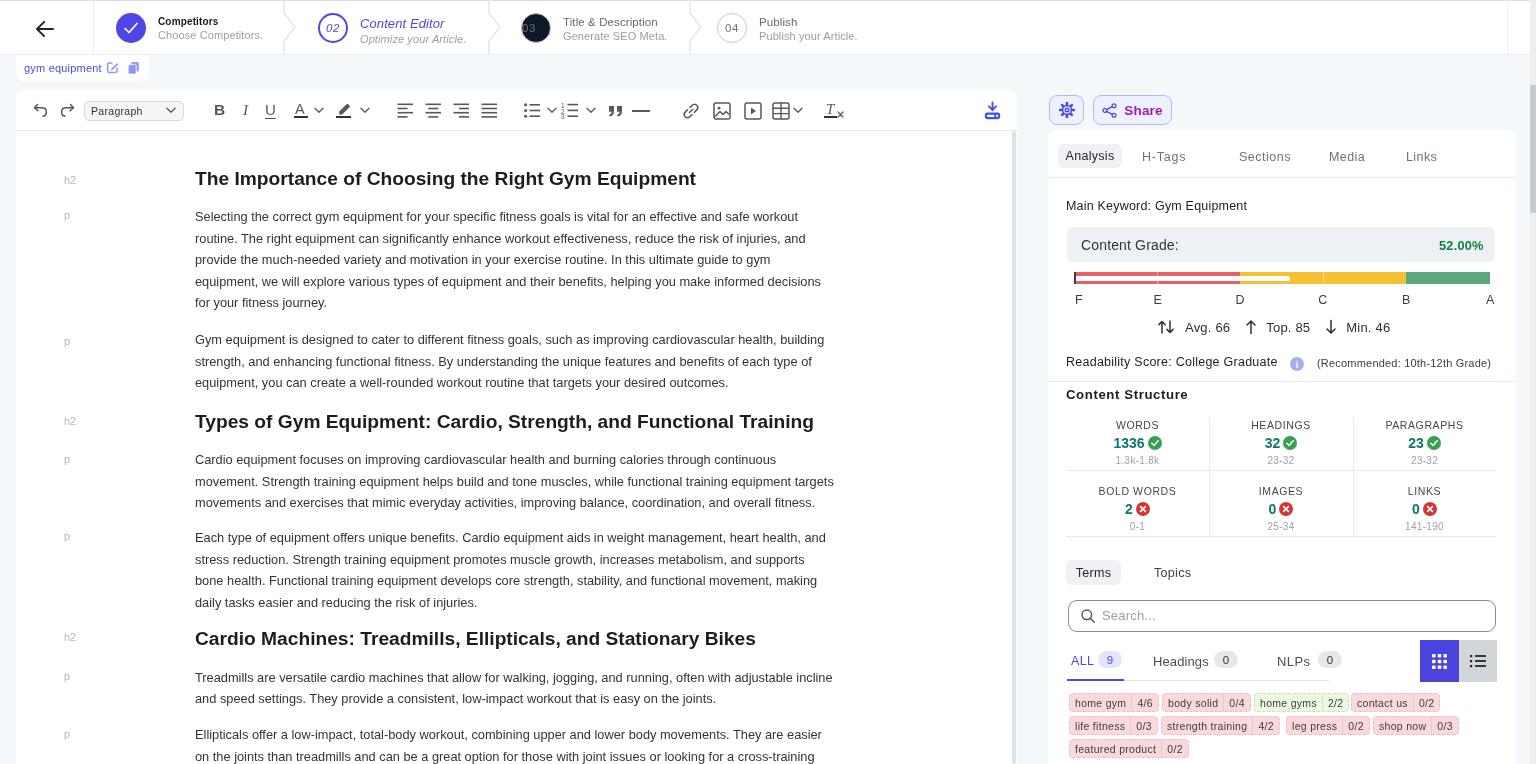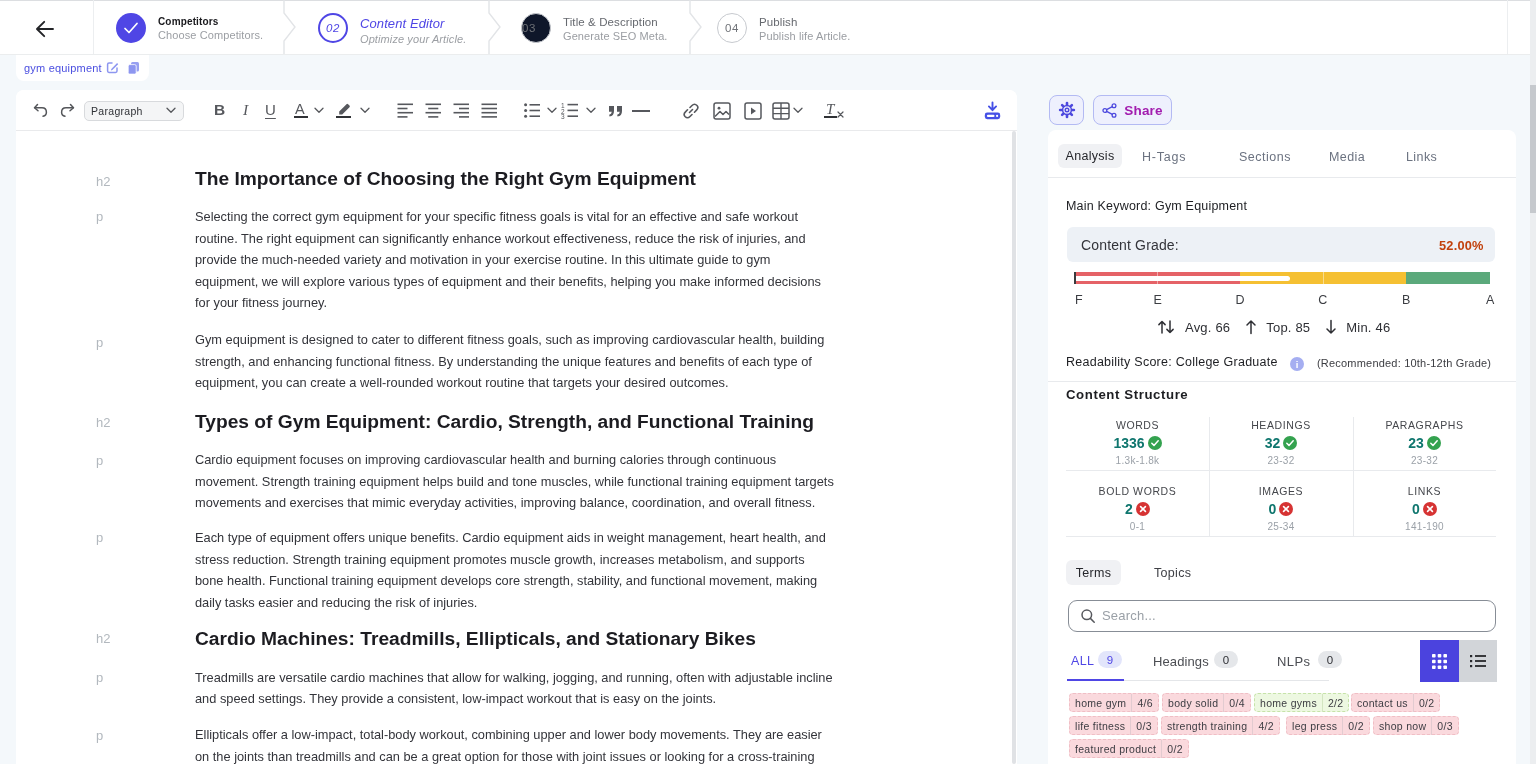--- a/index.html
+++ b/index.html
@@ -16,21 +16,21 @@
   .chev { position:absolute; top:0; height:54px; }
 
   
   #kwchip { position:absolute; left:16px; top:55px; width:133px; height:26px; background:#ffffff; border-radius:0 0 8px 8px; display:flex; align-items:center; padding-left:8px; }
   #kwchip span { color:#4a4ee0; font-size:11px; letter-spacing:.2px; }
 
   
   #editor { position:absolute; left:16px; top:90px; width:1001px; height:674px; background:#ffffff; border-radius:8px 8px 0 0; }
   #ed-scrollbar { position:absolute; left:1012px; top:131px; width:4px; height:633px; background:#e0e2e5; border-radius:2px; }
 
-  .gut { position:absolute; left:56px; color:#b2b8be; font-size:13px;padding-left:40px; }
+  .gut { position:absolute; left:24px; color:#b2b8be; font-size:11px;padding-left:40px; }
   .art { position:absolute; left:195px; width:640px; color:#33343a; }
   .art-h2 { font-size:19.2px; font-weight:bold; color:#1c1c21; letter-spacing:0; }
   .art-p { font-size:12.8px; line-height:21.5px; }
 
   
   .rbtn { position:absolute; top:95px; height:30px; background:#eef0fd; border:1px solid #b3baf3; border-radius:8px; display:flex; align-items:center; justify-content:center; }
   #rcard { position:absolute; left:1048px; top:130px; width:468px; height:634px; background:#ffffff; border-radius:8px 8px 0 0; }
   .rtab { position:absolute; font-size:12.5px; letter-spacing:.3px; color:#6b7280; }
   .rtab.active { background:#f0f1f4; border-radius:6px; color:#25262b; }
   .rline { position:absolute; left:0; width:468px; height:1px; background:#e8eaed; }
@@ -90,21 +90,21 @@
 <div class="abs" style="left:563px;top:16px;">
   <div class="step-sub" style="margin-top:0;color:#66696f;font-size:11.5px;">Title &amp; Description</div>
   <div class="step-sub" style="color:#9a9da2;">Generate SEO Meta.</div>
 </div>
 
 <div class="abs" style="left:717px;top:13px;width:30px;height:30px;border-radius:50%;border:1.5px solid #c7cacf;background:#fff;display:flex;align-items:center;justify-content:center;">
     <span style="color:#6f7277;font-size:11.5px;letter-spacing:.5px;">04</span>
   </div>
 <div class="abs" style="left:759px;top:16px;">
   <div class="step-sub" style="margin-top:0;color:#66696f;font-size:11.5px;">Publish</div>
-  <div class="step-sub" style="color:#9a9da2;">Publish life Article.</div>
+  <div class="step-sub" style="color:#9a9da2;">Publish your Article.</div>
 </div>
 
 <div id="kwchip">
     <span>gym equipment</span>
   </div>
 <svg class="abs" style="left:105px;top:60px;" width="15" height="15" viewBox="0 0 15 15">
     <path d="M7 3 H4 Q2.6 3 2.6 4.4 V11 Q2.6 12.4 4 12.4 H10.6 Q12 12.4 12 11 V8" stroke="#8d96f0" stroke-width="1.5" fill="none" stroke-linecap="round"></path>
     <path d="M6.3 8.9 L12.1 3.1 L13.2 4.2 L7.4 10 L5.9 10.4 Z" fill="#8d96f0"></path>
   </svg>
 <svg class="abs" style="left:126px;top:60px;" width="15" height="15" viewBox="0 0 15 15">
@@ -311,21 +311,21 @@
 <div class="rtab" style="left:1142px;top:150px;letter-spacing:.8px;">H-Tags</div>
 <div class="rtab" style="left:1239px;top:150px;letter-spacing:.5px;">Sections</div>
 <div class="rtab" style="left:1329px;top:150px;letter-spacing:.4px;">Media</div>
 <div class="rtab" style="left:1406px;top:150px;letter-spacing:.4px;">Links</div>
 <div class="rline" style="left:1048px;top:177px;"></div>
 
 <div class="abs" style="left:1066px;top:199px;font-size:12.5px;letter-spacing:.2px;color:#1d1e22;"><span class="bold">Main Keyword:</span> Gym Equipment</div>
 
 <div class="abs" style="left:1067px;top:227px;width:428px;height:35px;background:#edf1f6;border-radius:6px;"></div>
 <div class="abs" style="left:1081px;top:237.3px;font-size:14px;letter-spacing:.15px;color:#33343a;">Content Grade:</div>
-<div class="abs" style="left:1439px;top:237.6px;font-size:12.8px;letter-spacing:.2px;color:#c2410c;font-weight:bold;">52.00%</div>
+<div class="abs" style="left:1439px;top:237.6px;font-size:12.8px;letter-spacing:.2px;color:#15803d;font-weight:bold;">52.00%</div>
 
 <div class="abs" style="left:1074px;top:272px;width:416px;height:12px;">
   <div class="abs" style="left:0;top:0;width:166px;height:12px;background:#e56267;"></div>
   <div class="abs" style="left:166px;top:0;width:166px;height:12px;background:#f5c032;"></div>
   <div class="abs" style="left:332px;top:0;width:84px;height:12px;background:#5ba97b;"></div>
   <div class="abs" style="left:0;top:0;width:2px;height:12px;background:#3a3b3e;"></div>
   <div class="abs" style="left:83px;top:0;width:1px;height:12px;background:rgba(255,255,255,.45);"></div>
   <div class="abs" style="left:249px;top:0;width:1px;height:12px;background:rgba(255,255,255,.45);"></div>
   <div class="abs" style="left:2px;top:3.5px;width:214px;height:5px;background:#ffffff;border-radius:0 3px 3px 0;"></div>
 </div>

